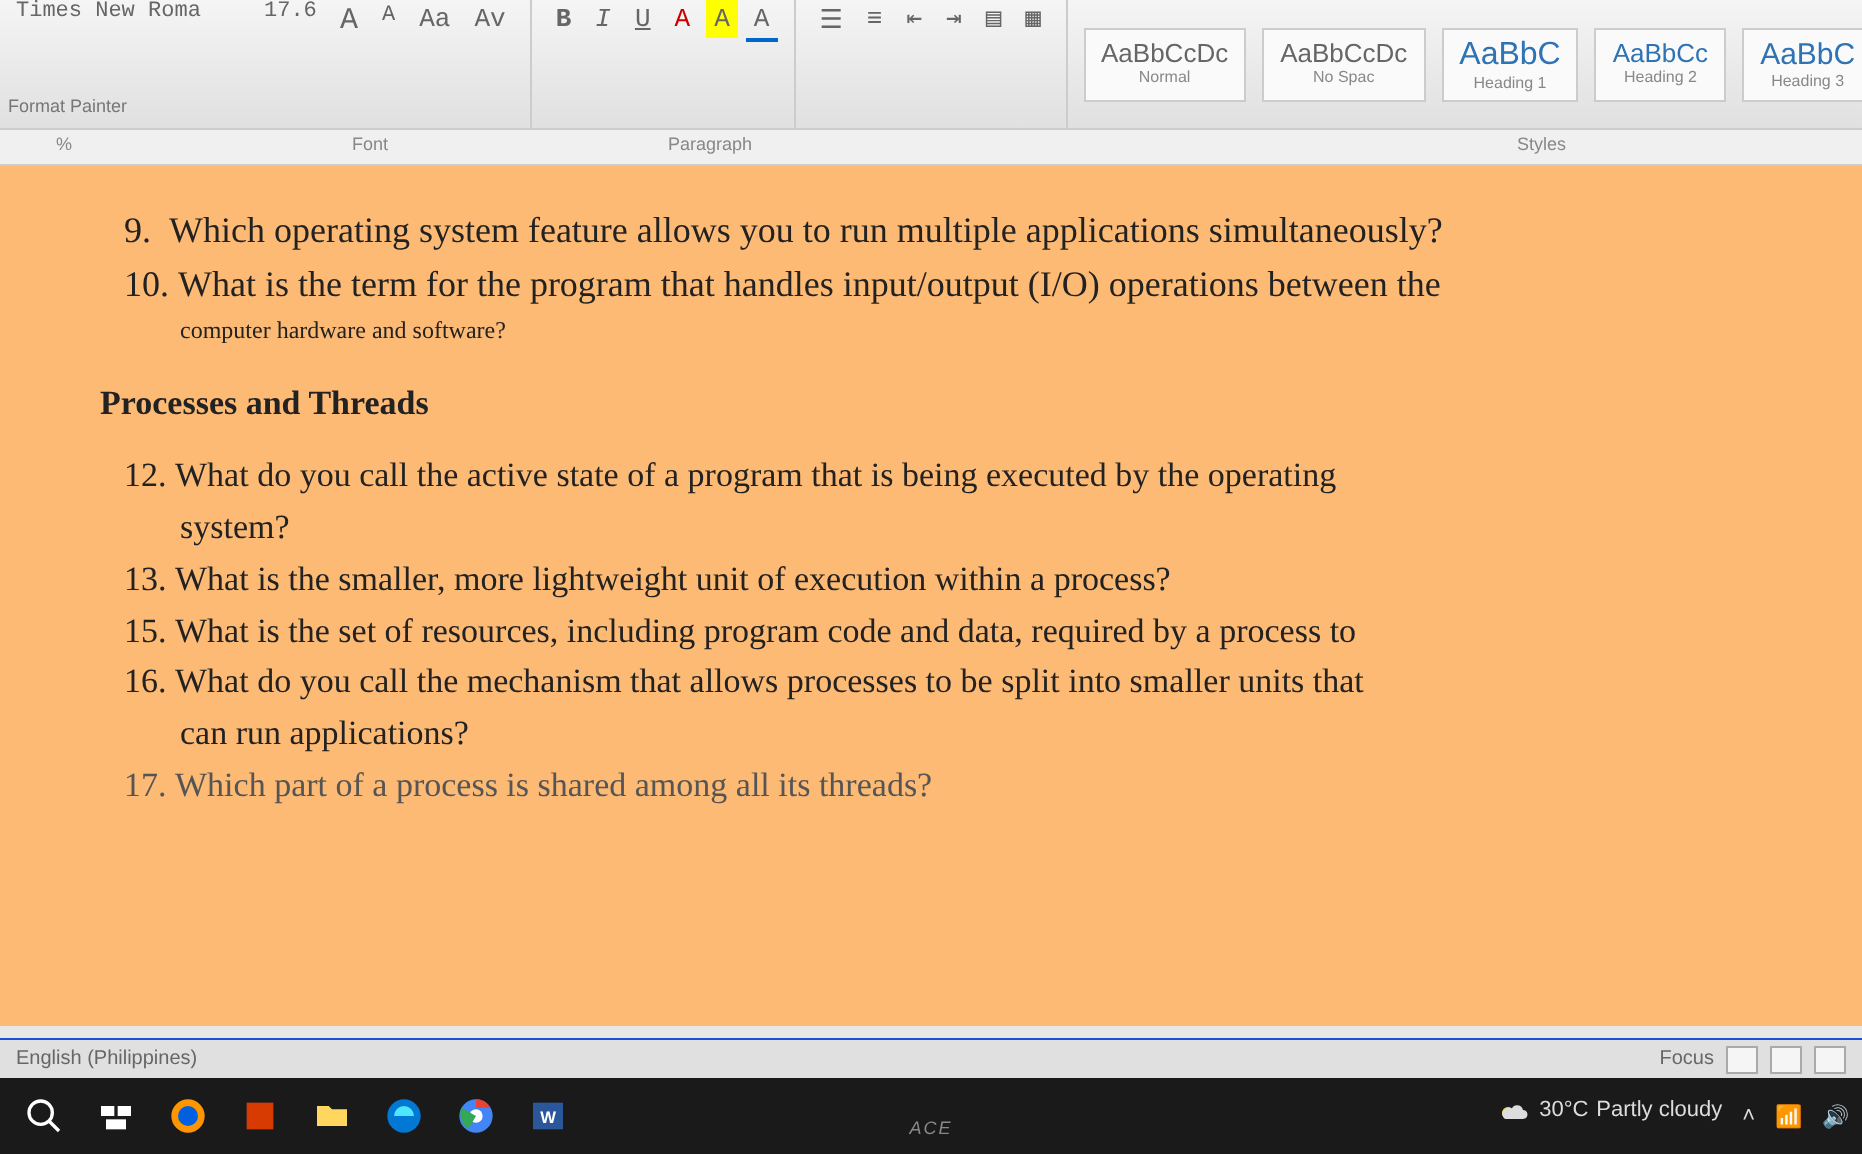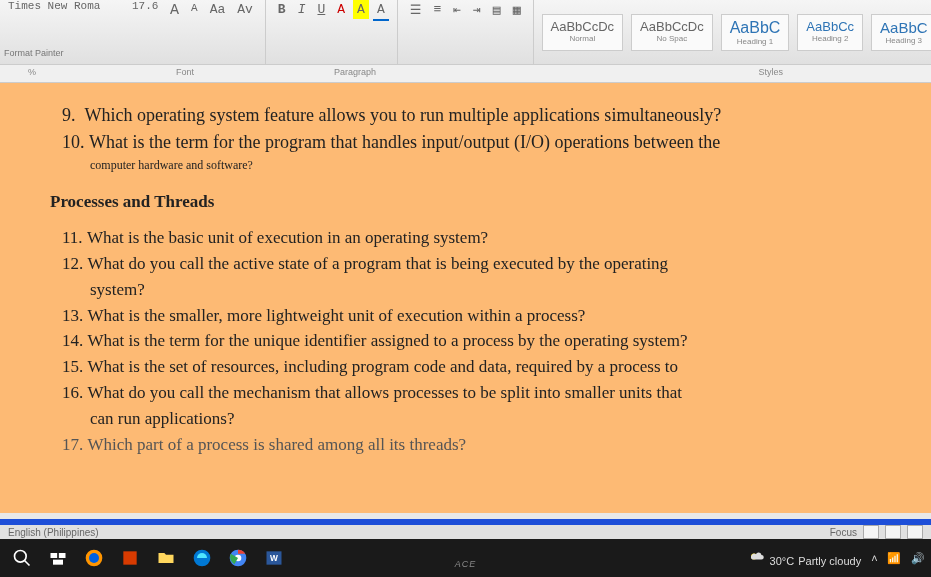--- a/index.html
+++ b/index.html
@@ -87,21 +87,21 @@
       margin: 18px 0 14px 0;
     }
     .cutoff { color: #555; }
     .status-bar {
       position: absolute;
       bottom: 38px;
       left: 0;
       right: 0;
       height: 20px;
       background: #e0e0e0;
-      border-top: 6px solid #1d4ed8;
+      border-top: 1px solid #1d4ed8;
       display: flex;
       align-items: center;
       padding: 0 8px;
       font-size: 10px;
       color: #666;
       justify-content: space-between;
     }
     .status-right { display: flex; gap: 6px; align-items: center; margin-left: 36px; }
     .view-btn {
       width: 16px;
@@ -133,21 +133,21 @@
     }
     .tb-icon svg { width: 20px; height: 20px; }
     .tb-right {
       margin-left: auto;
       display: flex;
       align-items: center;
       gap: 10px;
       color: #ddd;
       font-size: 11px;
     }
-    .weather { display: flex; align-items: flex-end; gap: 4px; }
+    .weather { display: flex; align-items: flex-start; gap: 4px; }
     .weather-icon { width: 18px; height: 18px; }
     .brand-badge {
       position: absolute;
       bottom: 8px;
       left: 50%;
       transform: translateX(-50%);
       color: #888;
       font-size: 9px;
       letter-spacing: 1px;
       font-style: italic;
@@ -227,31 +227,25 @@
     <span>9.</span>&nbsp;&nbsp;<span>Which operating system feature allows you to run multiple applications simultaneously?</span>
   </div>
   <div class="question-item q10">
     <span>10.</span>&nbsp;<span>What is the term for the program that handles input/output (I/O) operations between the</span>
   </div>
   <div class="question-item q10-cont">computer hardware and software?</div>
 
   <div class="section-heading">Processes and Threads</div>
 
   <div class="question-item">
-    <span>11.</span>&nbsp;<span>What is the basic unit of execution in an operating system?</span>
-  </div>
-  <div class="question-item">
     <span>12.</span>&nbsp;<span>What do you call the active state of a program that is being executed by the operating</span>
   </div>
   <div class="question-item" style="text-indent:0">system?</div>
   <div class="question-item">
     <span>13.</span>&nbsp;<span>What is the smaller, more lightweight unit of execution within a process?</span>
-  </div>
-  <div class="question-item">
-    <span>14.</span>&nbsp;<span>What is the term for the unique identifier assigned to a process by the operating system?</span>
   </div>
   <div class="question-item">
     <span>15.</span>&nbsp;<span>What is the set of resources, including program code and data, required by a process to</span>
   </div>
   <div class="question-item">
     <span>16.</span>&nbsp;<span>What do you call the mechanism that allows processes to be split into smaller units that</span>
   </div>
   <div class="question-item" style="text-indent:0">can run applications?</div>
   <div class="question-item cutoff">
     <span>17.</span>&nbsp;<span>Which part of a process is shared among all its threads?</span>

